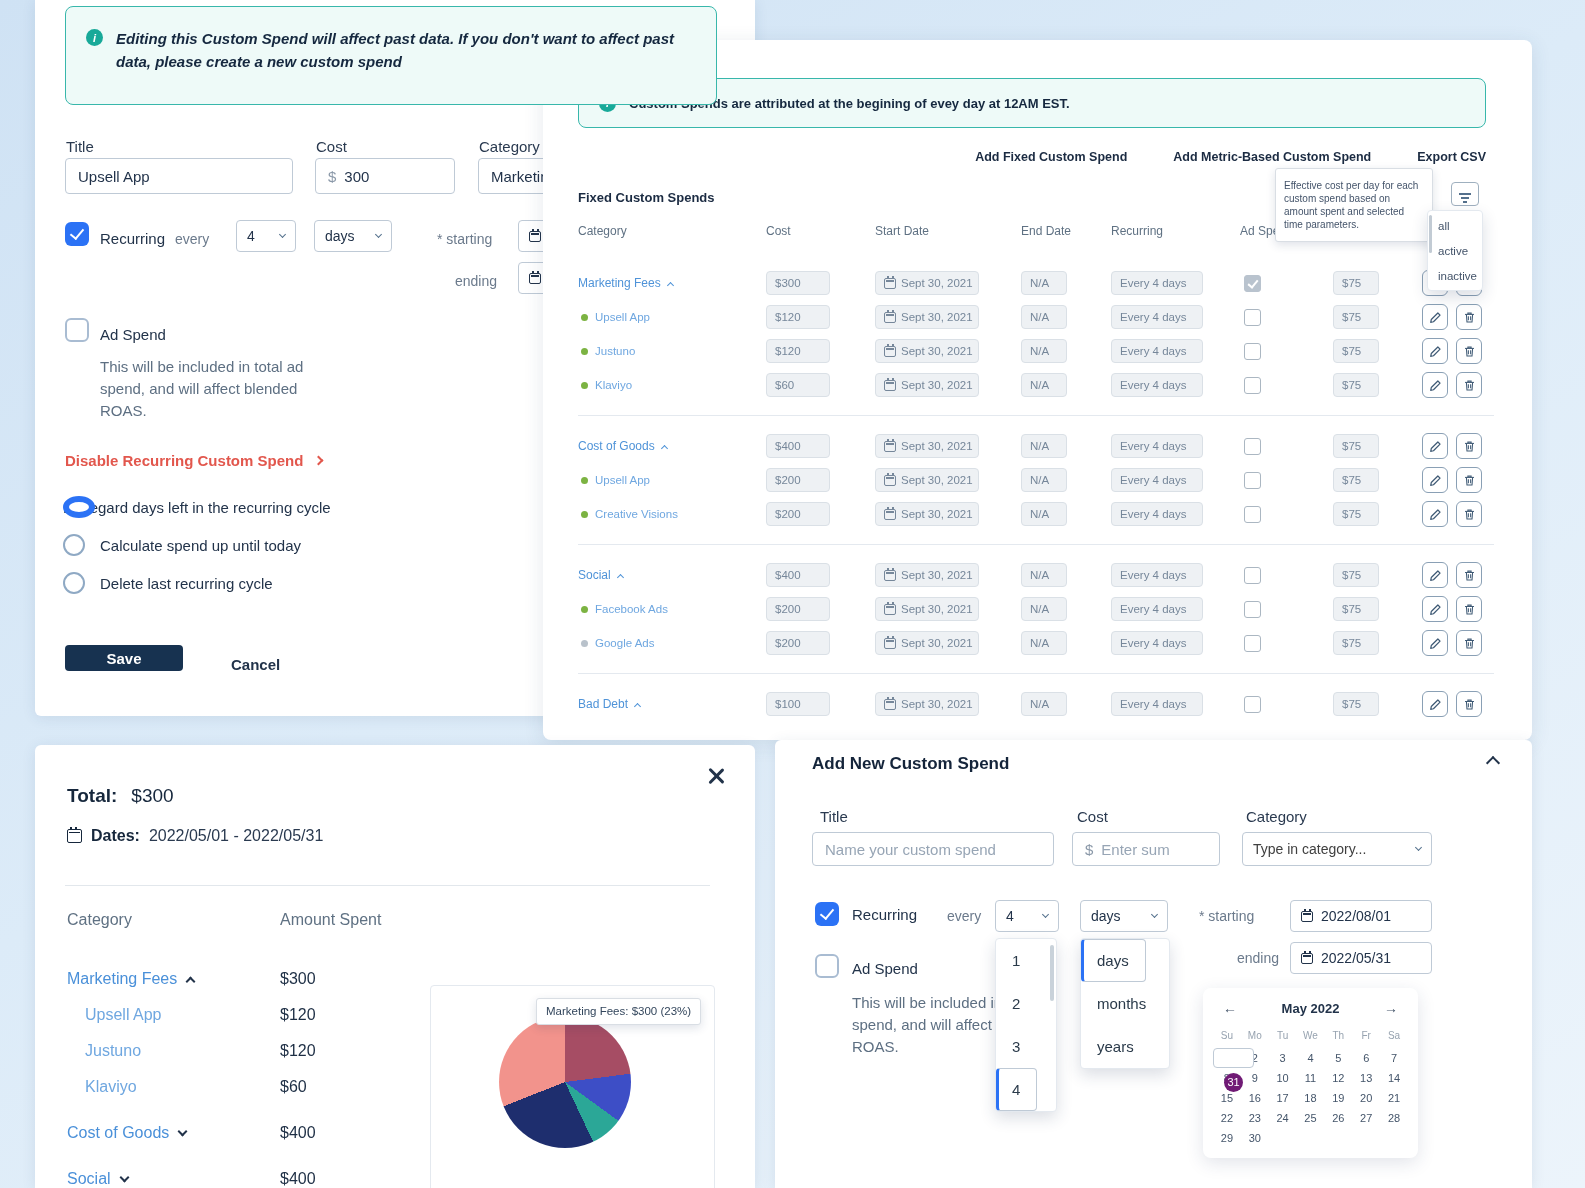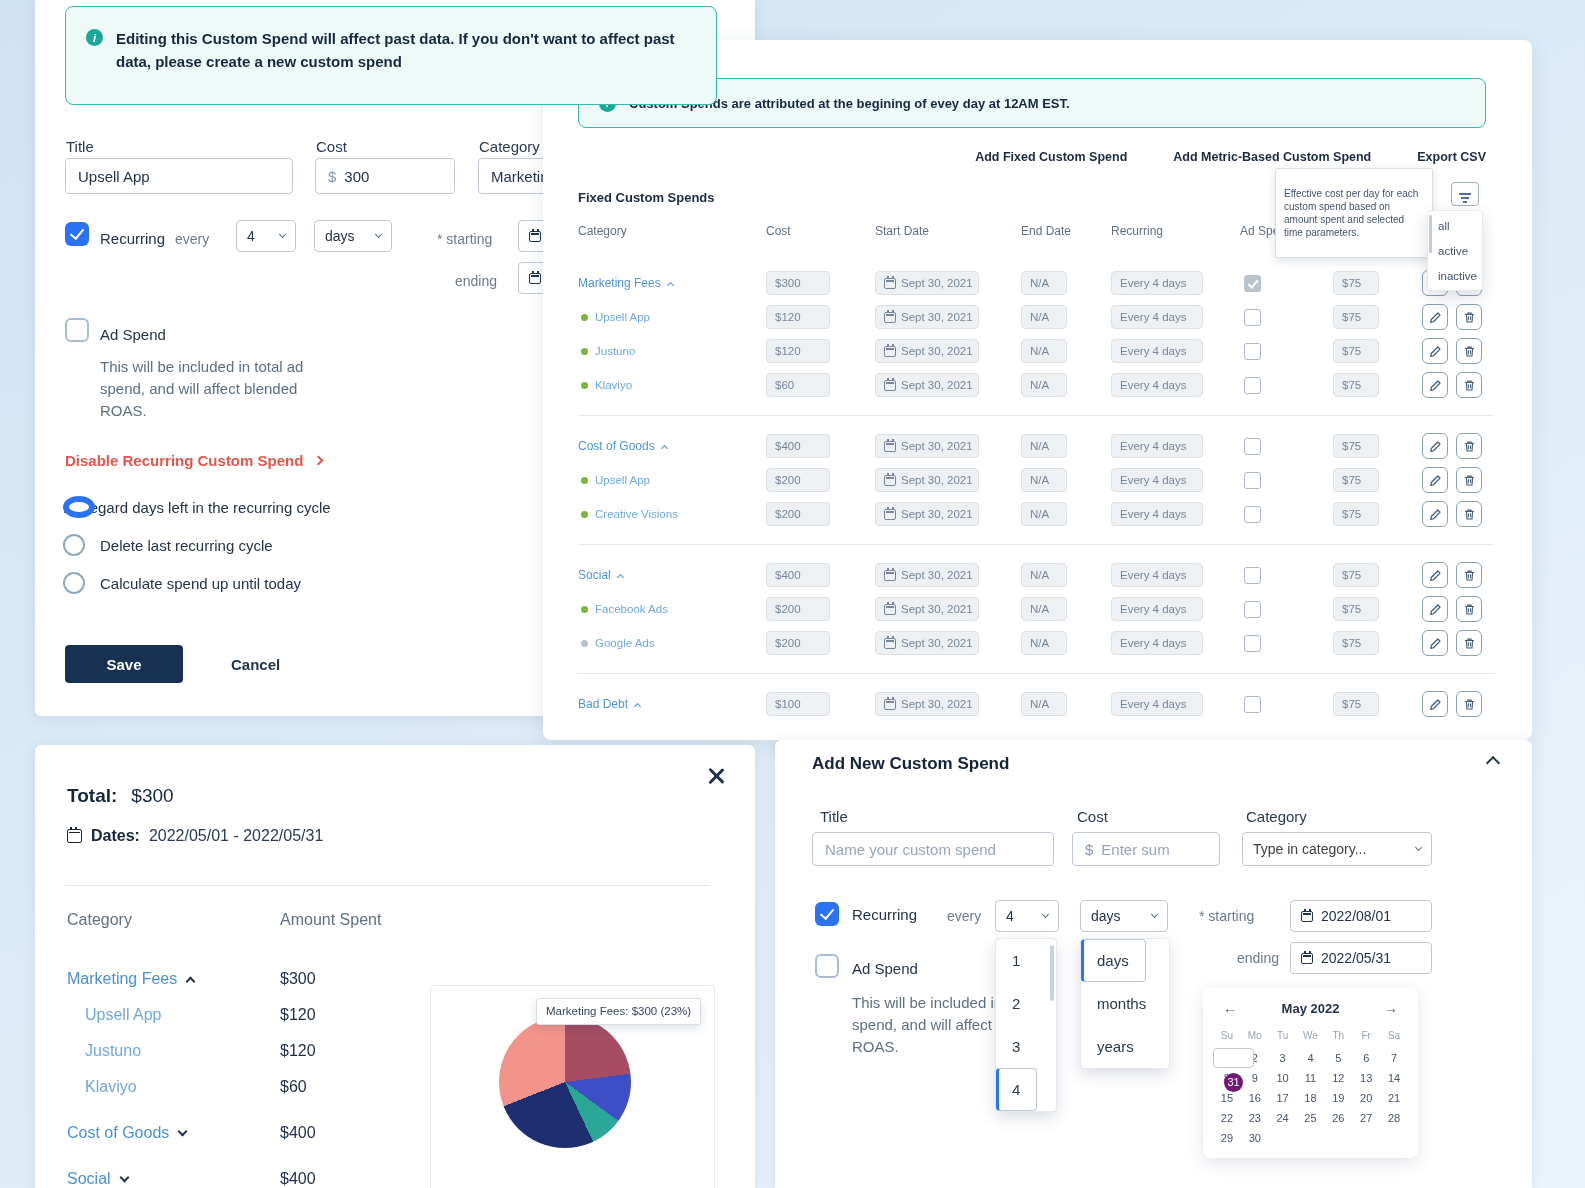--- a/index.html
+++ b/index.html
@@ -15,21 +15,21 @@
              box-shadow:0 4px 20px rgba(40,70,110,.12); overflow:hidden; }
   .panel-c { left:35px; top:745px; width:720px; height:443px; z-index:2;
              box-shadow:0 2px 14px rgba(40,70,110,.10); border-radius:6px 6px 0 0; overflow:hidden; }
   .panel-d { left:775px; top:740px; width:757px; height:448px; z-index:2;
              box-shadow:0 2px 14px rgba(40,70,110,.10); border-radius:6px 6px 0 0; overflow:hidden; }
 
   
   .tbanner { background:#EEFAF8; border:1px solid #38B7AB; border-radius:8px;
              display:flex; gap:13px; align-items:flex-start; }
   .banner-a { position:absolute; left:65px; top:6px; width:652px; height:99px; z-index:3;
-              padding:20px 20px; }
+              padding:20px 20px;font-style:italic; }
   .banner-a .btxt { font-size:15px; font-weight:bold; color:#15283F; line-height:23px; max-width:560px; }
   .info-ic { width:17px; height:17px; min-width:17px; border-radius:50%; background:#18A999;
              color:#fff; font-size:11px; font-weight:bold; font-style:italic;
              display:flex; align-items:center; justify-content:center; margin-top:2px; }
   .info-ic::after { content:"i"; }
 
   
   .lab { position:absolute; font-size:15px; color:#2A3A50; }
   .sub { color:#6B7A8C; font-size:14px; }
   .inp { position:absolute; height:36px; border:1px solid #BFCAD6; border-radius:4px;
@@ -73,38 +73,38 @@
   .cb.on::after { content:""; position:absolute; left:8px; top:4px; width:6px; height:11px;
                   border-right:2.5px solid #fff; border-bottom:2.5px solid #fff; transform:rotate(40deg); }
   .cb.off { background:#fff; border:2px solid #A9BCD2; }
 
   .radio-row { display:flex; align-items:center; gap:15px; height:38px; cursor:pointer; }
   .radio { width:22px; height:22px; border-radius:50%; background:#fff; }
   .radio.sel { border:6.5px solid #2B72F5; }
   .radio:not(.sel) { border:2px solid #8FA9C4; }
   .radio-label { font-size:15px; color:#22334A; }
 
-  .btn-save { position:absolute; left:30px; top:645px; width:118px; height:38px; background:#173250;
+  .btn-save { position:absolute; left:30px; top:645px; width:118px; height:26px; background:#173250;
               color:#fff; border:none; border-radius:4px; font-size:15px; font-weight:bold;
               font-family:inherit; cursor:pointer; }
   .btn-cancel { position:absolute; left:196px; top:645px; height:38px; background:none; border:none;
                 font-size:15px; font-weight:bold; color:#22334A; cursor:pointer; font-family:inherit; }
   .danger-link { position:absolute; left:30px; top:452px; font-size:15px; font-weight:bold;
                  color:#E2574D; display:flex; align-items:center; gap:12px; cursor:pointer; }
 
   
   .banner-b { position:absolute; left:35px; top:38px; width:908px; height:50px; padding:15px 20px;
               align-items:center; }
   .banner-b .btxt { font-size:13px; font-weight:bold; color:#15283F; }
   .b-actions { position:absolute; top:110px; right:46px; display:flex; gap:46px; }
   .b-action { font-size:12.5px; font-weight:bold; color:#1B2B42; cursor:pointer; white-space:nowrap; }
   .b-title { position:absolute; left:35px; top:150px; font-size:13px; font-weight:bold; color:#1B2B42; }
   .tip { position:absolute; background:#fff; border:1px solid #D9DEE4; border-radius:3px;
          box-shadow:0 3px 10px rgba(30,50,90,.14); font-size:10px; color:#44546A; line-height:13px;
-         padding:18px 8px; z-index:6; }
+         padding:10px 8px; z-index:6; }
   .b-tip { left:732px; top:128px; width:158px; }
   .filter-btn { position:absolute; left:908px; top:142px; width:28px; height:24px; background:#fff;
                 border:1px solid #9FB0BF; border-radius:4px; display:flex; align-items:center;
                 justify-content:center; cursor:pointer; }
   .funnel { width:12px; height:2px; background:#54708C; position:relative; }
   .funnel::before { content:""; position:absolute; left:2px; top:4px; width:8px; height:2px; background:#54708C; }
   .funnel::after { content:""; position:absolute; left:4px; top:8px; width:4px; height:2px; background:#54708C; }
   .dd { position:absolute; background:#fff; border:1px solid #E4E9EF; border-radius:4px;
         box-shadow:0 6px 16px rgba(30,50,90,.16); z-index:6; }
   .filter-dd { left:884px; top:170px; width:56px; padding:2px 0; }
@@ -238,25 +238,25 @@
       <span class="chev right red"></span>
     </div>
 
     <div style="position:absolute;left:28px;top:488px;">
         <div class="radio-row">
           <span class="radio sel"></span>
           <span class="radio-label">Disregard days left in the recurring cycle</span>
         </div>
         <div class="radio-row">
           <span class="radio"></span>
-          <span class="radio-label">Delete last recurring cycle</span>
+          <span class="radio-label">Calculate spend up until today</span>
         </div>
         <div class="radio-row">
           <span class="radio"></span>
-          <span class="radio-label">Calculate spend up until today</span>
+          <span class="radio-label">Delete last recurring cycle</span>
         </div>
       </div>
 
     <button class="btn-save">Save</button>
     <button class="btn-cancel">Cancel</button>
   </div>
 
   <div class="tbanner banner-a">
     <span class="info-ic"></span>
     <span class="btxt">Editing this Custom Spend will affect past data. If you don't want to affect past data, please create a new custom spend</span>

